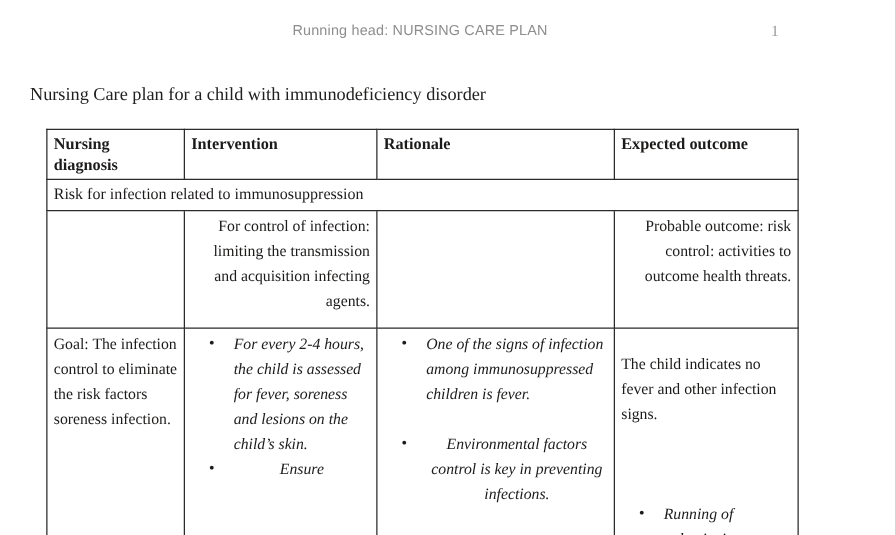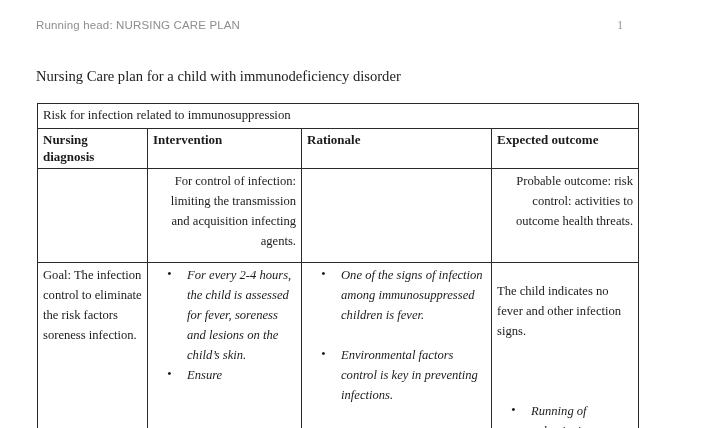--- a/index.html
+++ b/index.html
@@ -29,36 +29,37 @@
     position: absolute;
     left: 36px;
     top: 19px;
     width: 600px;
     height: 18px;
     font-family: "Liberation Sans", sans-serif;
     font-size: 11.5px;
     letter-spacing: 0.15px;
     color: #8e8e90;
     white-space: nowrap;
+    text-align: center;
   }
   .page-number {
     position: absolute;
     left: 608px;
     top: 18px;
     width: 24px;
     text-align: center;
     font-family: "Liberation Serif", serif;
     font-size: 12.5px;
     color: #9a9a9c;
   }
 
   
   .doc-title {
     position: absolute;
-    left: 36px;
+    left: 24px;
     top: 67px;
     width: 640px;
     font-family: "Liberation Serif", serif;
     font-size: 14.6px;
     line-height: 18px;
     color: #22201f;
     white-space: nowrap;
   }
 
   
@@ -117,20 +118,21 @@
   ul.bullets > li::before {
     content: "\2022";
     position: absolute;
     left: 14px;
     top: -1px;
     font-size: 13px;
     line-height: 20px;
   }
   ul.bullets > li + li {
     margin-top: 0px;
+    text-align: center;
   }
   ul.bullets.spaced > li + li {
     margin-top: 20px;
   }
 
   .outcome-lead {
     display: block;
     margin-bottom: 0;
     margin-top: 16px;
   }
@@ -156,30 +158,30 @@
   <table class="care-table">
     <colgroup>
       <col class="col-a">
         <col class="col-b">
         <col class="col-c">
         <col class="col-d">
     </colgroup>
     <tbody>
 
       <tr>
-        <td class="merged-cell" colspan="4">Risk for infection related to immunosuppression</td>
-      </tr>
-
-      <tr>
         <td class="th-cell">Nursing diagnosis</td>
         <td class="th-cell">Intervention</td>
         <td class="th-cell">Rationale</td>
         <td class="th-cell">Expected outcome</td>
       </tr>
 
+      <tr>
+        <td class="merged-cell" colspan="4">Risk for infection related to immunosuppression</td>
+      </tr>
+
       <tr class="row-tall">
         <td>
           <span class="cell-text"></span>
         </td>
         <td>
           <span class="cell-text">For control of infection: limiting the transmission and acquisition infecting agents.</span>
         </td>
         <td>
           <span class="cell-text"></span>
         </td>

